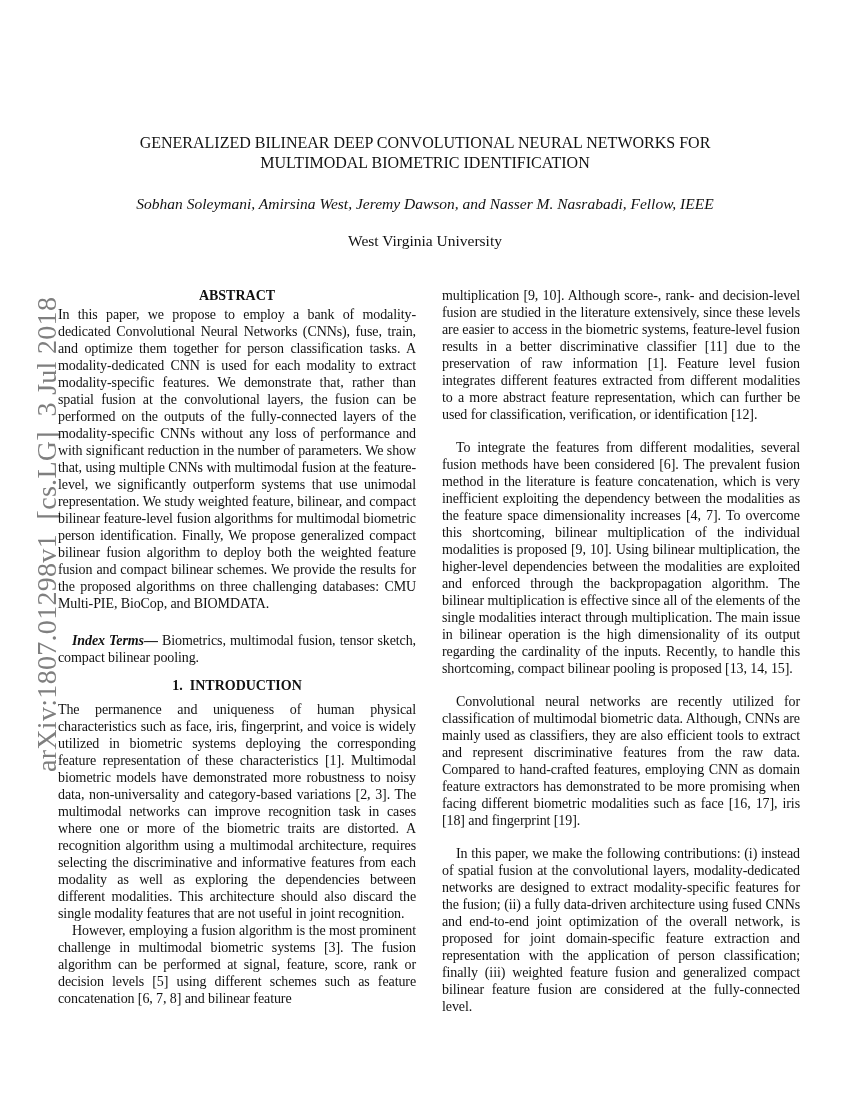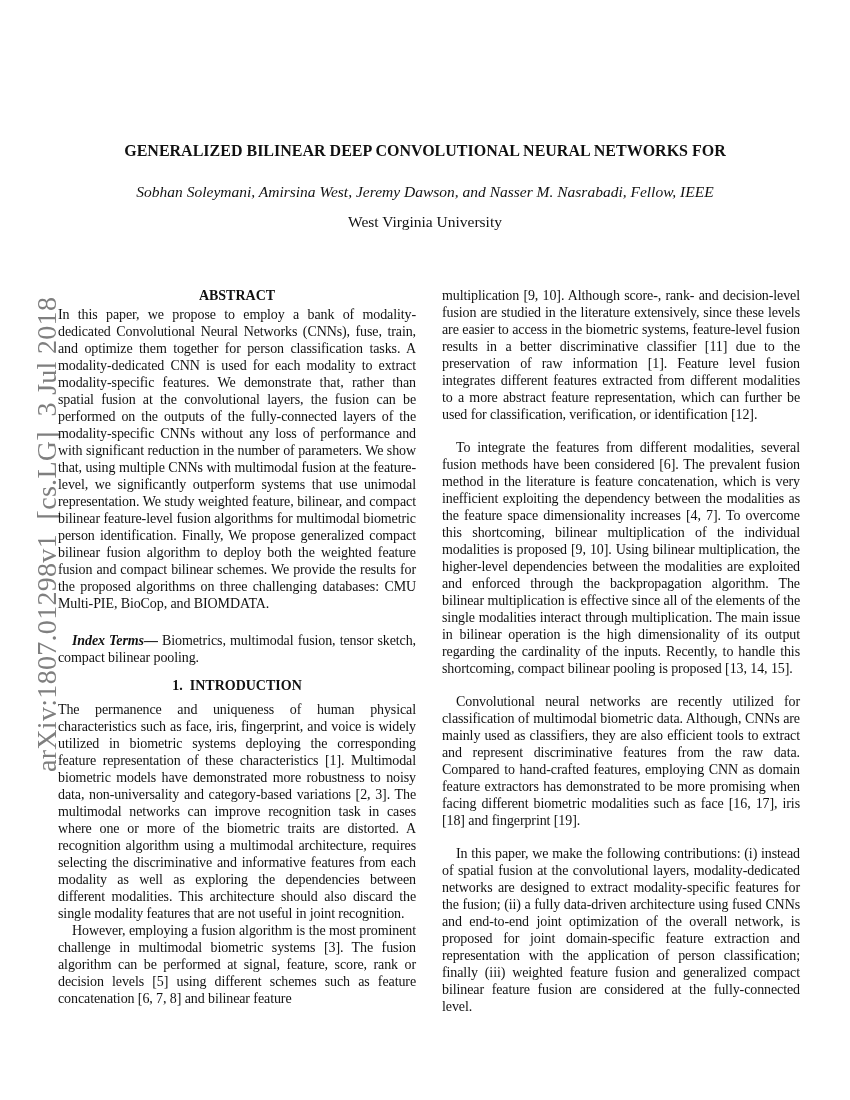--- a/index.html
+++ b/index.html
@@ -24,24 +24,24 @@
     white-space: pre;
     letter-spacing: 0.3px;
   }
   header {
     position: absolute;
     top: 129px;
     left: 0;
     width: 850px;
     text-align: center;
   }
-  .title { font-size: 16px; font-weight: bold; line-height: 20px; margin: 12px; }
+  .title { font-size: 16px; font-weight: normal; line-height: 20px; margin: 4px; }
   .title-line { display: block; }
   .authors { font-style: italic; font-size: 15.5px; margin-top: 22px; }
-  .affiliation { font-size: 15.5px; margin-top: 12px; }
+  .affiliation { font-size: 15.5px; margin-top: 19px; }
 
   .col {
     position: absolute;
     top: 287px;
     width: 358px;
     font-size: 14px;
     line-height: 17px;
     text-align: justify;
     letter-spacing: -0.1px;
   }
@@ -66,20 +66,21 @@
 </head>
 <body>
 
 <div class="page">
 
   <div class="arxiv-strip">arXiv:1807.01298v1  [cs.LG]  3 Jul 2018</div>
 
   <header>
     <h1 class="title">
       <span class="title-line">GENERALIZED BILINEAR DEEP CONVOLUTIONAL NEURAL NETWORKS FOR</span>
+      <span class="title-line">MULTIMODAL BIOMETRIC IDENTIFICATION</span>
     </h1>
     <div class="authors">Sobhan Soleymani, Amirsina West, Jeremy Dawson, and Nasser M. Nasrabadi, Fellow, IEEE</div>
     <div class="affiliation">West Virginia University</div>
   </header>
 
   <div class="col col-left">
     <h2 class="sec-heading">ABSTRACT</h2>
     <p>In this paper, we propose to employ a bank of modality-dedicated Convolutional Neural Networks (CNNs), fuse, train, and optimize them together for person classification tasks. A modality-dedicated CNN is used for each modality to extract modality-specific features. We demonstrate that, rather than spatial fusion at the convolutional layers, the fusion can be performed on the outputs of the fully-connected layers of the modality-specific CNNs without any loss of performance and with significant reduction in the number of parameters. We show that, using multiple CNNs with multimodal fusion at the feature-level, we significantly outperform systems that use unimodal representation. We study weighted feature, bilinear, and compact bilinear feature-level fusion algorithms for multimodal biometric person identification. Finally, We propose generalized compact bilinear fusion algorithm to deploy both the weighted feature fusion and compact bilinear schemes. We provide the results for the proposed algorithms on three challenging databases: CMU Multi-PIE, BioCop, and BIOMDATA.</p>
     <p class="indent index-terms">
       <span class="it-label">Index Terms—</span><span> Biometrics, multimodal fusion, tensor sketch, compact bilinear pooling.</span>

